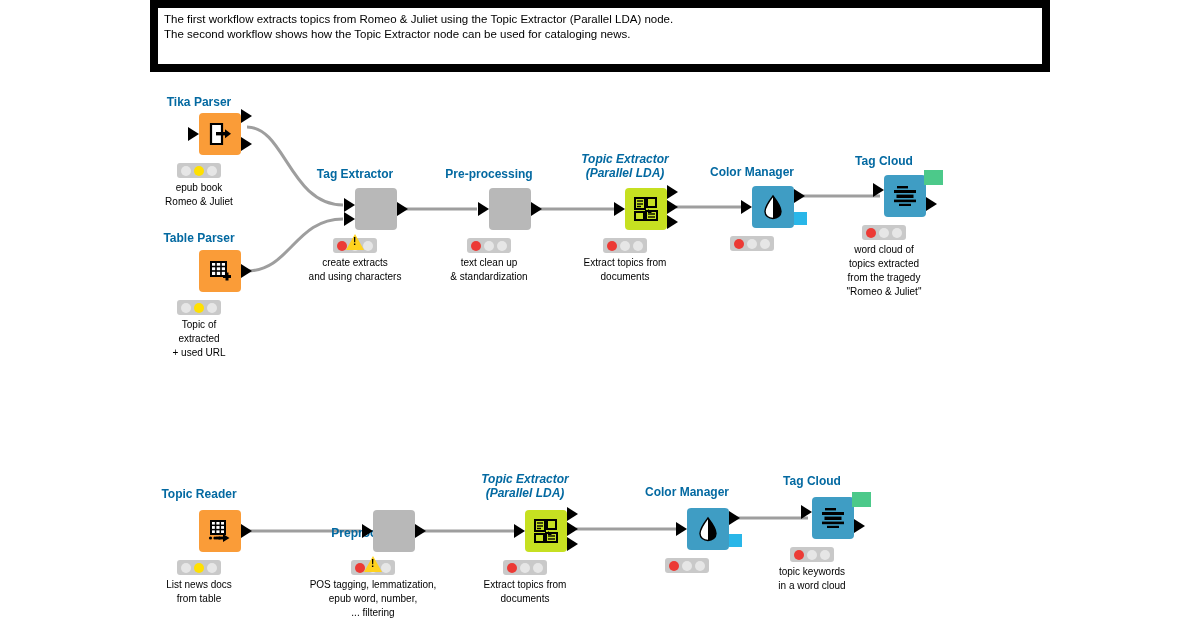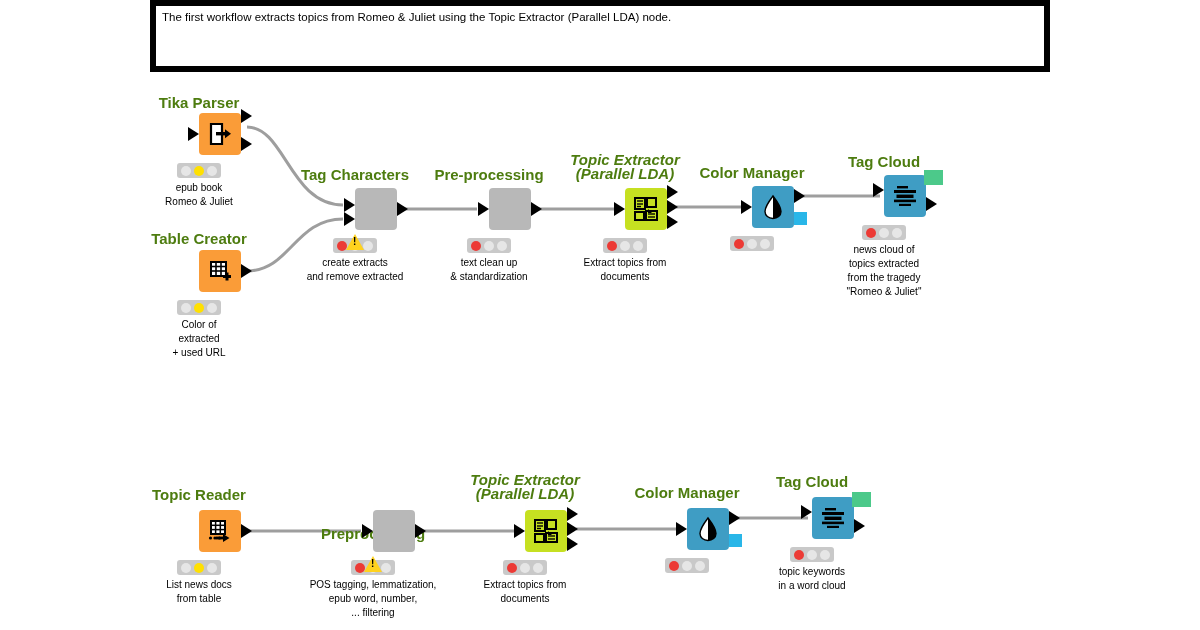--- a/index.html
+++ b/index.html
@@ -17,21 +17,21 @@
   }
 
   
   #annotation-box {
     position: absolute;
     left: 150px;
     top: 0px;
     width: 900px;
     height: 72px;
     box-sizing: border-box;
-    border: 6px solid #000000;
+    border: 8px solid #000000;
     background: #ffffff;
   }
   #annotation-box .ann-inner {
     padding: 4px 6px 0 6px;
   }
   #annotation-box .ann-line {
     font-size: 11.5px;
     line-height: 15px;
     color: #000;
     white-space: nowrap;
@@ -42,26 +42,26 @@
     position: absolute;
     width: 0;
     height: 0;
   }
 
   
   .node-title {
     position: absolute;
     left: 50%;
     transform: translateX(-50%);
-    font-size: 15px;
+    font-size: 12px;
     font-weight: bold;
     line-height: 13px;
     text-align: center;
     white-space: nowrap;
-    color: #4d7c0f;
+    color: #0369a1;
   }
   .node-title.two-line { line-height: 13.5px; font-style: italic; }
 
   
   .node-box {
     position: absolute;
     left: 0;
     top: 0;
     width: 42px;
     height: 42px;
@@ -167,20 +167,21 @@
     width: 1200px; height: 630px;
     pointer-events: none;
   }
 </style>
 </head>
 <body>
 
 <div id="annotation-box">
   <div class="ann-inner">
     <div class="ann-line">The first workflow extracts topics from Romeo &amp; Juliet using the Topic Extractor (Parallel LDA) node.</div>
+    <div class="ann-line">The second workflow shows how the Topic Extractor node can be used for cataloging news.</div>
   </div>
 </div>
 
 <svg id="wires">
 
   <path d="M 247,127 C 285,127 290,205 343,205" stroke="#9e9e9e" stroke-width="3" fill="none"></path>
   <path d="M 247,271 C 290,271 295,219 343,219" stroke="#9e9e9e" stroke-width="3" fill="none"></path>
   <path d="M 399,209 L 477,209" stroke="#9e9e9e" stroke-width="3" fill="none"></path>
   <path d="M 534,209 L 618,209" stroke="#9e9e9e" stroke-width="3" fill="none"></path>
   <path d="M 676,207 L 745,207" stroke="#9e9e9e" stroke-width="3" fill="none"></path>
@@ -212,62 +213,62 @@
     <span class="led yellow"></span>
     <span class="led off"></span>
   </div>
   <div class="node-desc">
     <div>epub book</div>
     <div>Romeo &amp; Juliet</div>
   </div>
 </div>
 
 <div class="node-group" style="left:199px; top:250px;">
-  <div class="node-title" style="top:-18px;">Table Creator</div>
+  <div class="node-title" style="top:-18px;">Table Parser</div>
   <div class="node-box orange">
     <div class="node-icon">
       <svg width="26" height="26" viewBox="0 0 26 26">
         <rect x="4" y="4" width="15" height="14" fill="#fff" stroke="#000" stroke-width="2"></rect>
         <line x1="4" y1="8.5" x2="19" y2="8.5" stroke="#000" stroke-width="1.6"></line>
         <line x1="4" y1="13" x2="19" y2="13" stroke="#000" stroke-width="1.6"></line>
         <line x1="9" y1="4" x2="9" y2="18" stroke="#000" stroke-width="1.6"></line>
         <line x1="14" y1="4" x2="14" y2="18" stroke="#000" stroke-width="1.6"></line>
         <rect x="16" y="17" width="8" height="3" fill="#000"></rect>
         <rect x="18.5" y="14.5" width="3" height="8" fill="#000"></rect>
       </svg>
     </div>
   </div>
   <div class="port out" style="top:14px;"></div>
   <div class="status-bar">
     <span class="led off"></span>
     <span class="led yellow"></span>
     <span class="led off"></span>
   </div>
   <div class="node-desc">
-    <div>Color of</div>
+    <div>Topic of</div>
     <div>extracted</div>
     <div>+ used URL</div>
   </div>
 </div>
 
 <div class="node-group" style="left:355px; top:188px;">
-  <div class="node-title" style="top:-20px;">Tag Characters</div>
+  <div class="node-title" style="top:-20px;">Tag Extractor</div>
   <div class="node-box gray"></div>
   <div class="port in" style="top:10px;"></div>
   <div class="port in" style="top:24px;"></div>
   <div class="port out" style="top:14px;"></div>
   <div class="status-bar">
     <span class="led red"></span>
     <span class="led off"></span>
     <span class="led off"></span>
   </div>
   <div class="warn-tri"></div>
   <div class="node-desc">
     <div>create extracts</div>
-    <div>and remove extracted</div>
+    <div>and using characters</div>
   </div>
 </div>
 
 <div class="node-group" style="left:489px; top:188px;">
   <div class="node-title" style="top:-20px;">Pre-processing</div>
   <div class="node-box gray"></div>
   <div class="port in" style="top:14px;"></div>
   <div class="port out" style="top:14px;"></div>
   <div class="status-bar">
     <span class="led red"></span>
@@ -351,21 +352,21 @@
   </div>
   <div class="port in" style="top:8px;"></div>
   <div class="port out" style="top:22px;"></div>
   <div class="port-sq green" style="left:40px; top:-5px; width:19px; height:15px;"></div>
   <div class="status-bar">
     <span class="led red"></span>
     <span class="led off"></span>
     <span class="led off"></span>
   </div>
   <div class="node-desc">
-    <div>news cloud of</div>
+    <div>word cloud of</div>
     <div>topics extracted</div>
     <div>from the tragedy</div>
     <div>"Romeo &amp; Juliet"</div>
   </div>
 </div>
 
 <div class="node-group" style="left:199px; top:510px;">
   <div class="node-title" style="top:-22px;">Topic Reader</div>
   <div class="node-box orange">
     <div class="node-icon">

